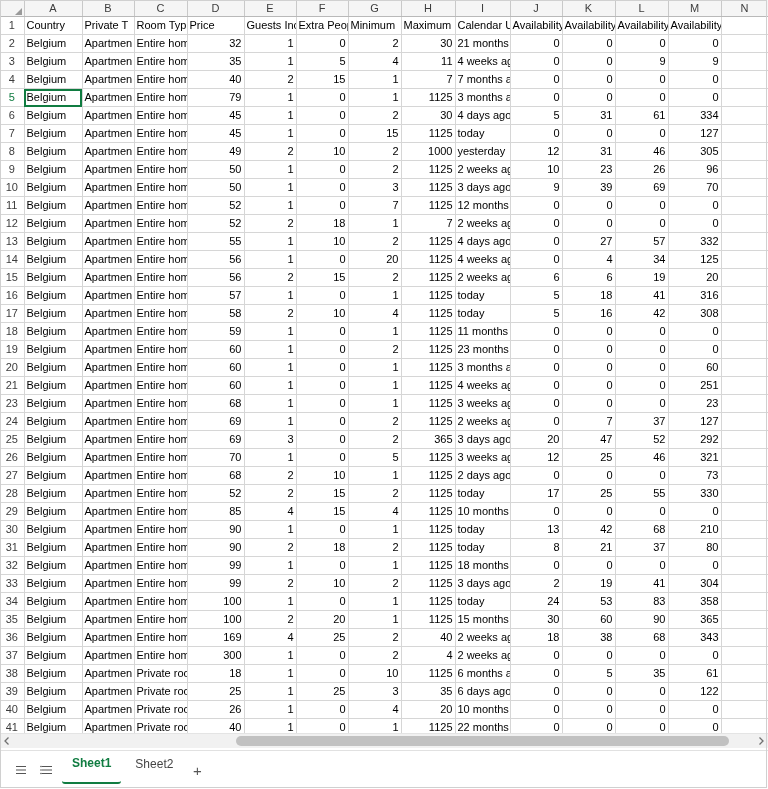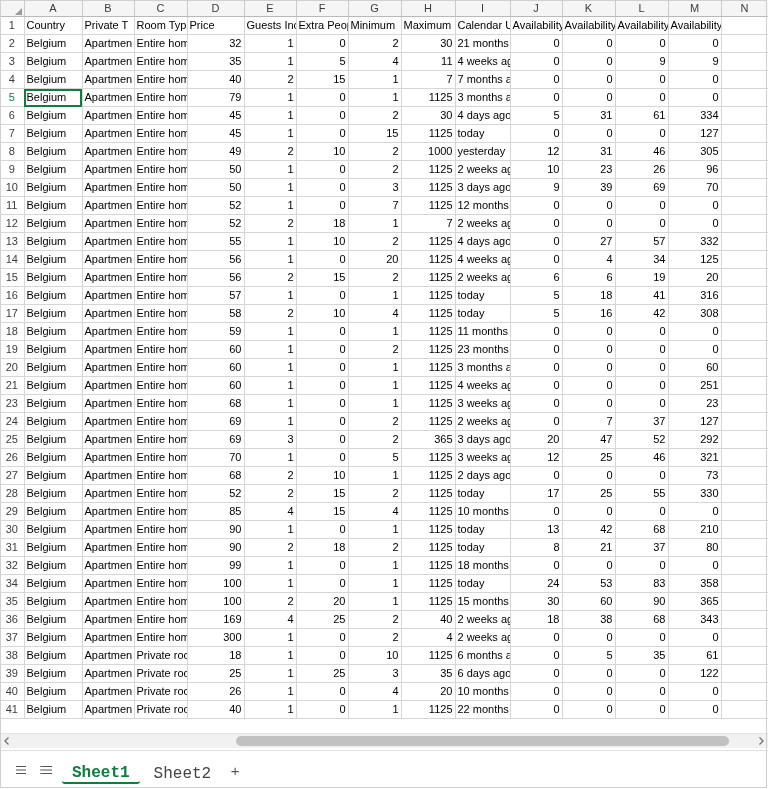--- a/index.html
+++ b/index.html
@@ -118,23 +118,23 @@
     border-top:1px solid #e1e1e1;
     display:flex;align-items:center;
     padding-left:8px;
     box-sizing:border-box;
   }
   .tabbar .icon-btn{
     width:26px;height:26px;display:flex;align-items:center;justify-content:center;
     color:#444;border-radius:3px;
   }
   .sheet-tab{
-    height:26px;display:flex;align-items:flex-end;
+    height:26px;display:flex;align-items:flex-start;
     padding:0 10px;margin:0 2px;
-    font-size:16px;color:#444;border-radius:3px;font-family:Liberation Mono, monospace;
+    font-size:12px;color:#444;border-radius:3px;
   }
   .sheet-tab.active{
     color:#107c41;font-weight:bold;
     border-bottom:2px solid #107c41;
   }
   .add-sheet{
     width:24px;height:26px;display:flex;align-items:center;justify-content:center;
     font-size:15px;color:#555;
   }
   .outer-border{
@@ -709,20 +709,37 @@
           <td class="num">1</td>
           <td class="num">1125</td>
           <td class="txt">18 months</td>
           <td class="num">0</td>
           <td class="num">0</td>
           <td class="num">0</td>
           <td class="num">0</td>
           <td class="txt"></td>
         </tr>
         <tr>
+          <td class="rowhead">33</td>
+          <td class="txt">Belgium</td>
+          <td class="txt">Apartmen</td>
+          <td class="txt">Entire hom</td>
+          <td class="num">99</td>
+          <td class="num">2</td>
+          <td class="num">10</td>
+          <td class="num">2</td>
+          <td class="num">1125</td>
+          <td class="txt">3 days ago</td>
+          <td class="num">2</td>
+          <td class="num">19</td>
+          <td class="num">41</td>
+          <td class="num">304</td>
+          <td class="txt"></td>
+        </tr>
+        <tr>
           <td class="rowhead">34</td>
           <td class="txt">Belgium</td>
           <td class="txt">Apartmen</td>
           <td class="txt">Entire hom</td>
           <td class="num">100</td>
           <td class="num">1</td>
           <td class="num">0</td>
           <td class="num">1</td>
           <td class="num">1125</td>
           <td class="txt">today</td>

